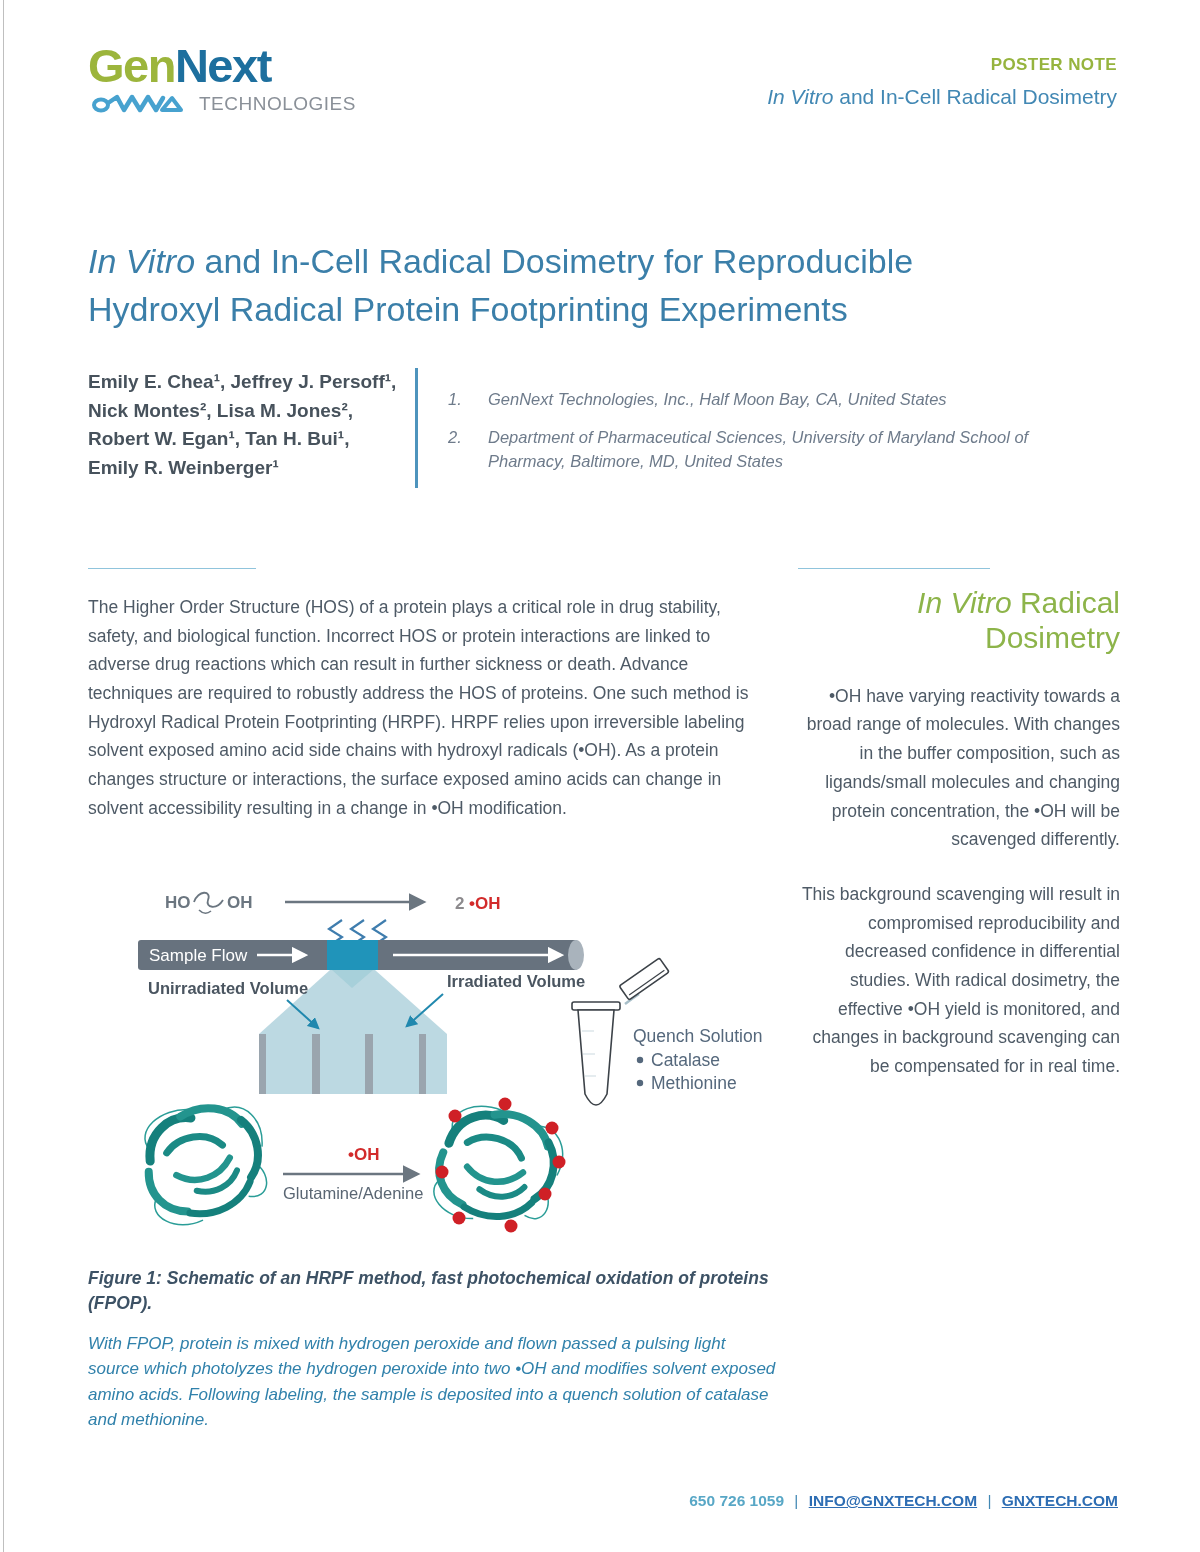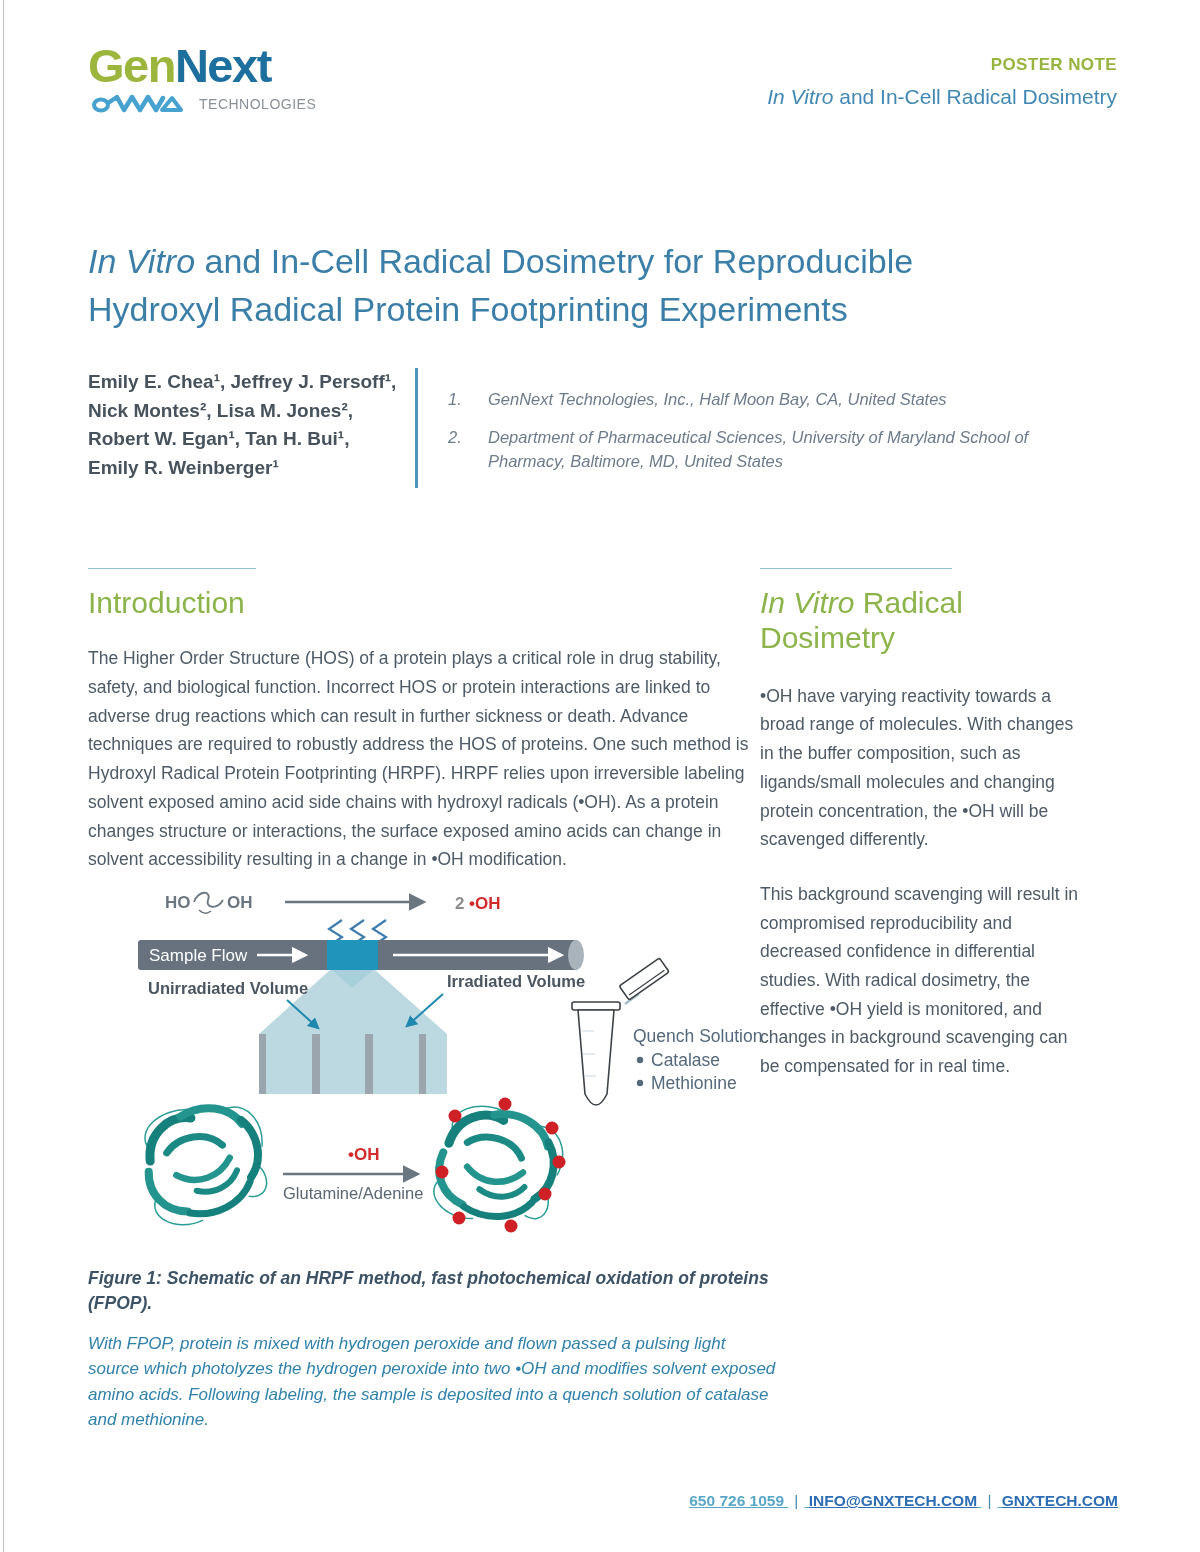--- a/index.html
+++ b/index.html
@@ -6,21 +6,21 @@
   body { background:#e8e8e8; font-family:"Liberation Sans", sans-serif; }
   .page { position:relative; width:1200px; height:1552px; background:#ffffff; margin:0 auto; overflow:hidden; }
   .page::before { content:""; position:absolute; left:3px; top:0; width:1px; height:100%; background:#bfbfbf; }
 
   
   .logo { position:absolute; left:88px; top:42px; }
   .logo-text { font-size:47px; font-weight:700; letter-spacing:-1.5px; line-height:1; }
   .logo-gen { color:#9cb53c;text-align:center; }
   .logo-next { color:#1d6f9e; }
   .logo-subrow { display:flex; align-items:center; margin-top:2px; margin-left:4px; }
-  .logo-tech { color:#8a9098; font-size:14px; letter-spacing:0.5px; margin-left:5px; }
+  .logo-tech { color:#8a9098; font-size:19px; letter-spacing:0.5px; margin-left:5px; }
   .header-right { position:absolute; right:83px; top:55px; text-align:right; }
   .poster-note { color:#96b43e; font-size:17px; font-weight:600; letter-spacing:0.4px; }
   .header-sub { color:#4288b4; font-size:21px; margin-top:10px; }
   .it { font-style:italic; }
 
   
   .main-title { position:absolute; left:88px; top:238px; width:1000px; font-size:34px; font-weight:300; color:#3b7fa9; line-height:1.4; }
 
   
   .authors-row { position:absolute; left:88px; top:368px; display:flex; }
@@ -29,21 +29,21 @@
   .affiliations { width:660px; padding-top:20px; }
   .affil-item { display:flex; gap:20px; font-style:italic; color:#6e7b8b; font-size:16.5px; line-height:1.45; margin-bottom:14px; }
   .affil-num { min-width:20px; }
 
   
   .section-rule { height:1px; background:#90c4dc; margin-bottom:16px; }
   h2.sec { font-size:30px; font-weight:400; color:#8db44a; line-height:1.18; }
   .body-text { font-size:17.5px; color:#4e5a66; line-height:1.64; margin-top:24px; }
   .intro-col { position:absolute; left:88px; top:568px; width:675px; }
   .intro-col .section-rule { width:168px; }
-  .right-col { position:absolute; left:760px; top:568px; width:322px; }
+  .right-col { position:absolute; left:798px; top:568px; width:322px;text-align:right; }
   .right-col .section-rule { width:192px; }
   .right-col .body-text { margin-top:26px; }
   .right-col p + p { margin-top:26px; }
 
   
   .figure { position:absolute; left:135px; top:876px; width:645px; height:395px; }
   .figure svg { display:block; }
   .figure text { font-family:"Liberation Sans", sans-serif; }
   .f-chem  { font-size:17px; font-weight:700; fill:#6b7680; }
   .f-coeff { font-size:17px; font-weight:700; fill:#8c8a8d; }
@@ -52,21 +52,21 @@
   .f-label { font-size:16.5px; font-weight:600; fill:#4a5560; }
   .f-quench{ font-size:17.5px; fill:#55687c; }
   .f-scav  { font-size:16.5px; fill:#5a6673; }
 
   
   .caption { position:absolute; left:88px; top:1266px; width:690px; }
   .caption-bold { font-size:17.5px; font-weight:700; font-style:italic; color:#3d5265; line-height:1.45; }
   .caption-body { font-size:17px; font-style:italic; color:#3081ab; line-height:1.5; margin-top:14px; }
 
   
-  .footer { position:absolute; right:82px; top:1492px; font-size:15.5px; font-weight:700; color:#58a7c6;text-decoration:underline; }
+  .footer { position:absolute; right:82px; top:1492px; font-size:15.5px; font-weight:700; color:#58a7c6; }
   .footer a { color:#2d6db3; text-decoration:underline; }
   .footer .sep { color:#4288b4; font-weight:400; padding:0 6px; }
   .footer .phone { font-weight:600; }
 </style>
 </head>
 <body>
 
 <div class="page">
 
   <div class="logo">
@@ -110,21 +110,20 @@
       </div>
       <div class="affil-item">
         <span class="affil-num">2.</span>
         <span>Department of Pharmaceutical Sciences, University of Maryland School of Pharmacy, Baltimore, MD, United States</span>
       </div>
     </div>
   </div>
 
   <div class="intro-col">
     <div class="section-rule"></div>
-    <h2 class="sec">Introduction</h2>
     <p class="body-text">The Higher Order Structure (HOS) of a protein plays a critical role in drug stability, safety, and biological function. Incorrect HOS or protein interactions are linked to adverse drug reactions which can result in further sickness or death. Advance techniques are required to robustly address the HOS of proteins. One such method is Hydroxyl Radical Protein Footprinting (HRPF). HRPF relies upon irreversible labeling solvent exposed amino acid side chains with hydroxyl radicals (•OH). As a protein changes structure or interactions, the surface exposed amino acids can change in solvent accessibility resulting in a change in •OH modification.</p>
   </div>
 
   <div class="right-col">
     <div class="section-rule"></div>
     <h2 class="sec">
       <span class="it">In Vitro</span><span> Radical Dosimetry</span>
     </h2>
     <div class="body-text">
       <p>•OH have varying reactivity towards a broad range of molecules. With changes in the buffer composition, such as ligands/small molecules and changing protein concentration, the •OH will be scavenged differently.</p>

